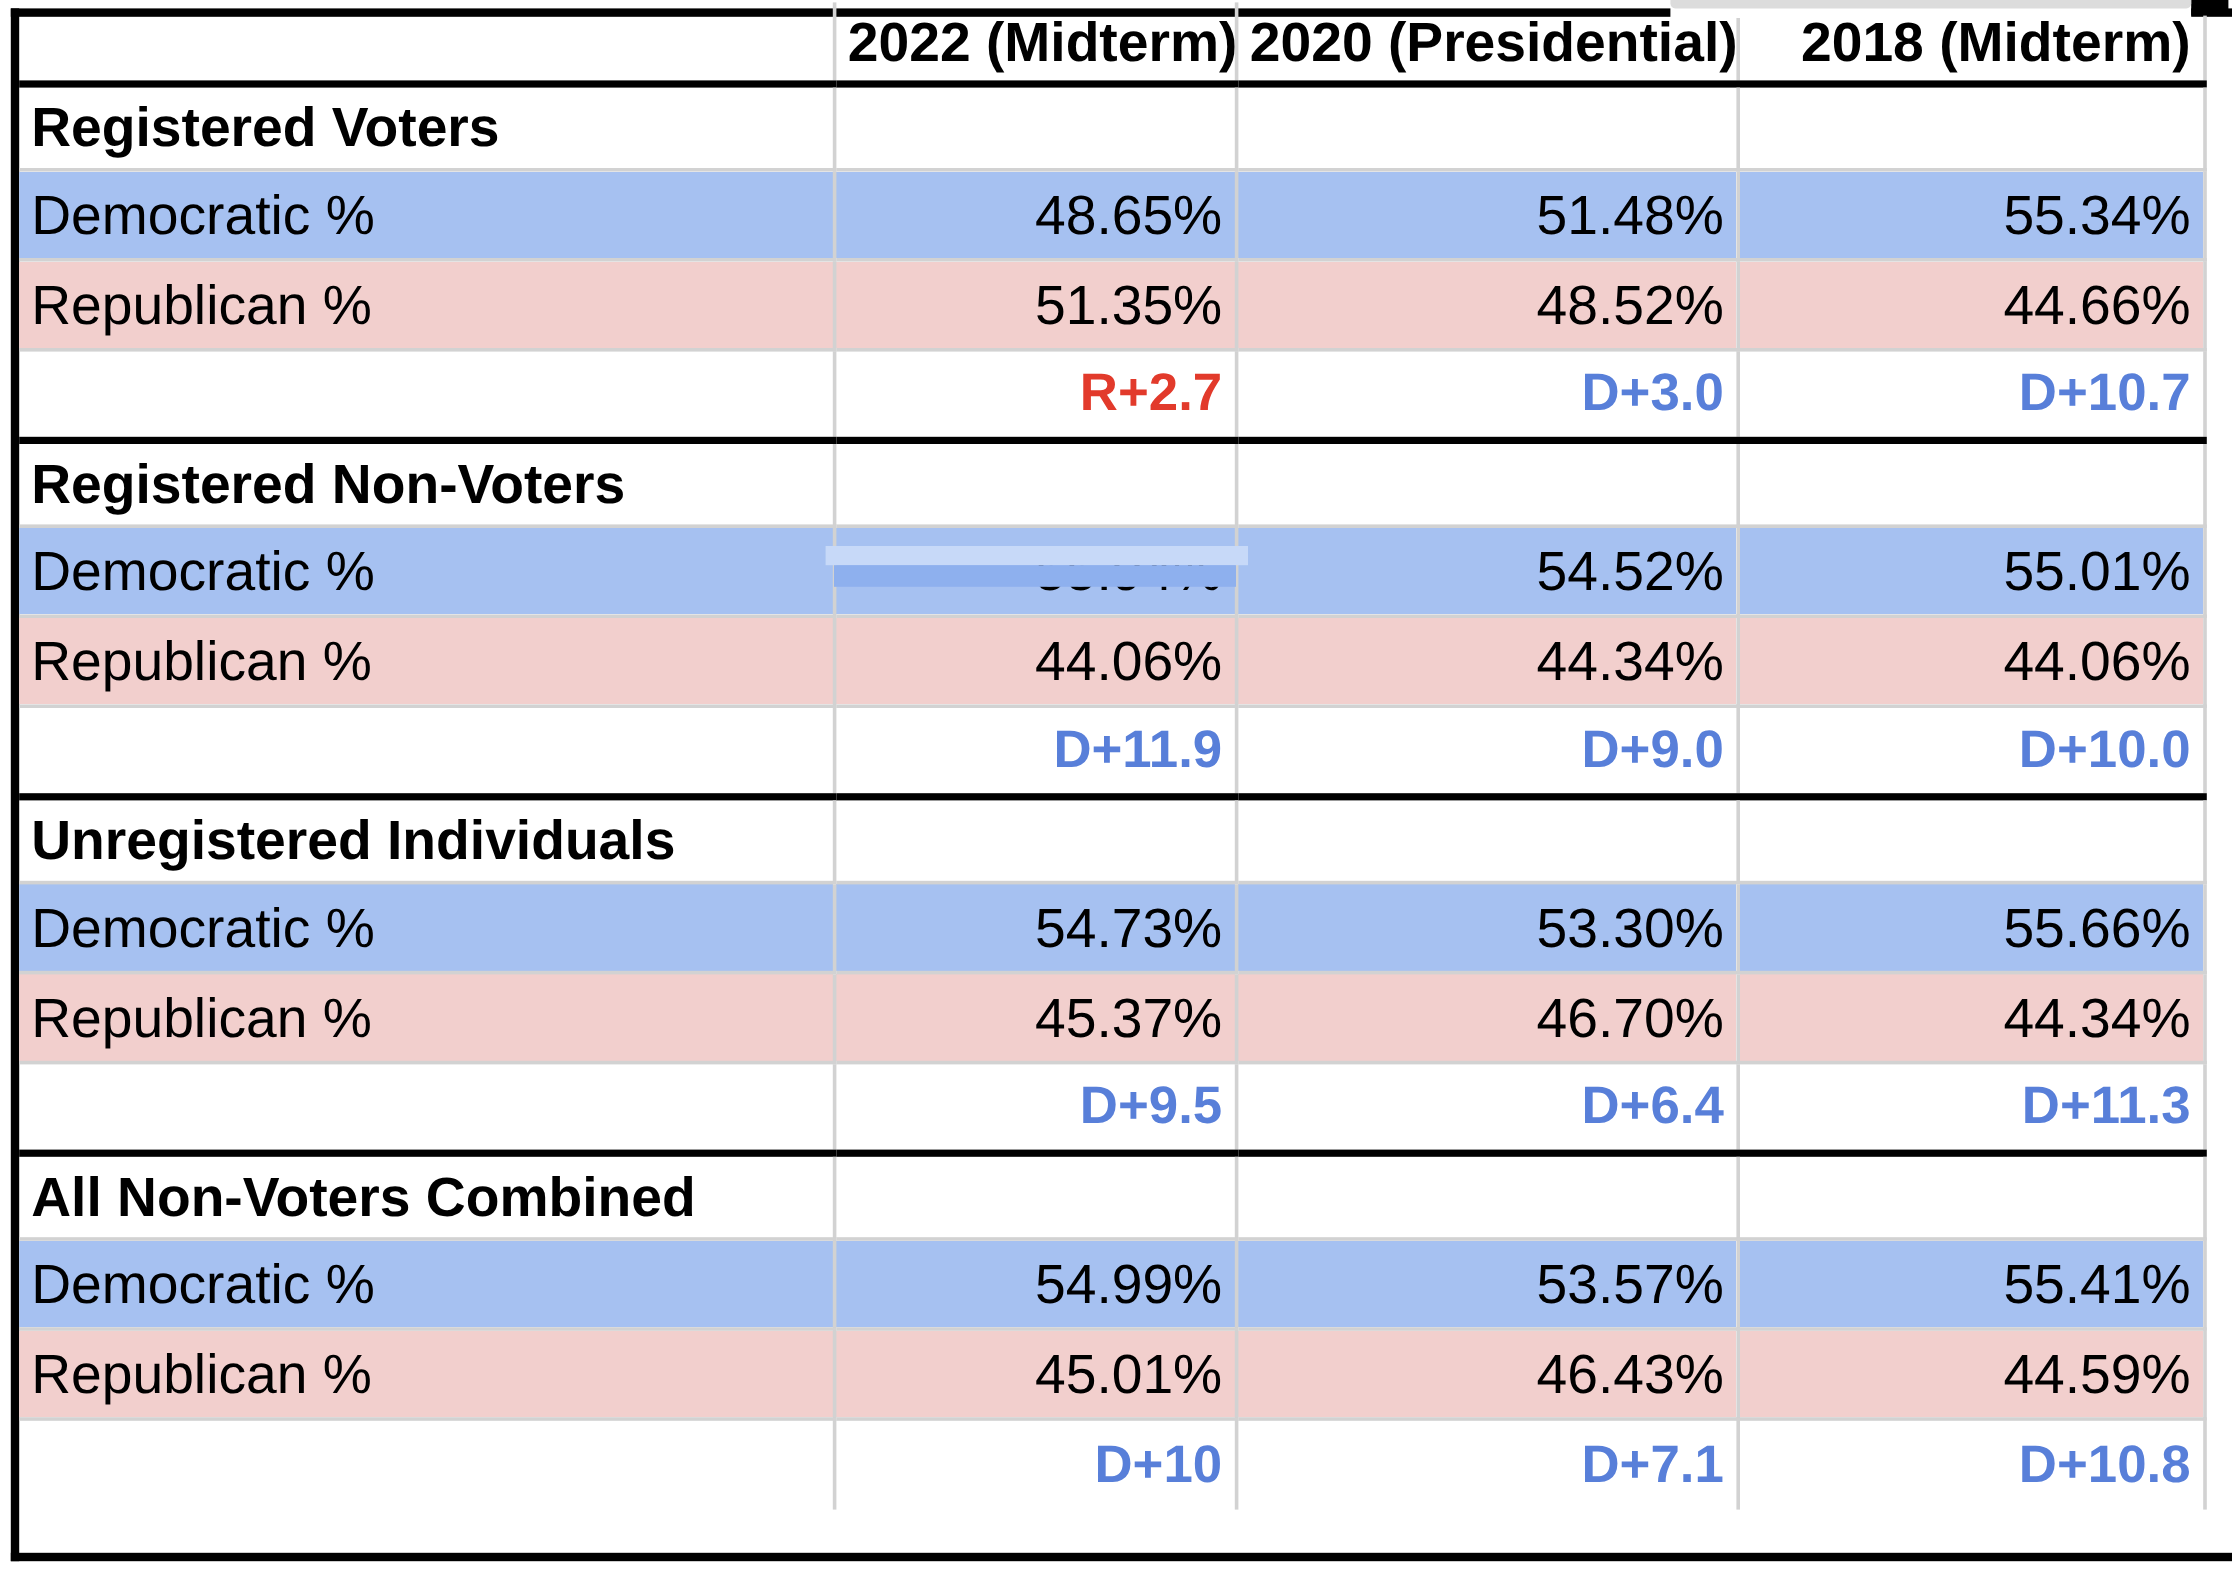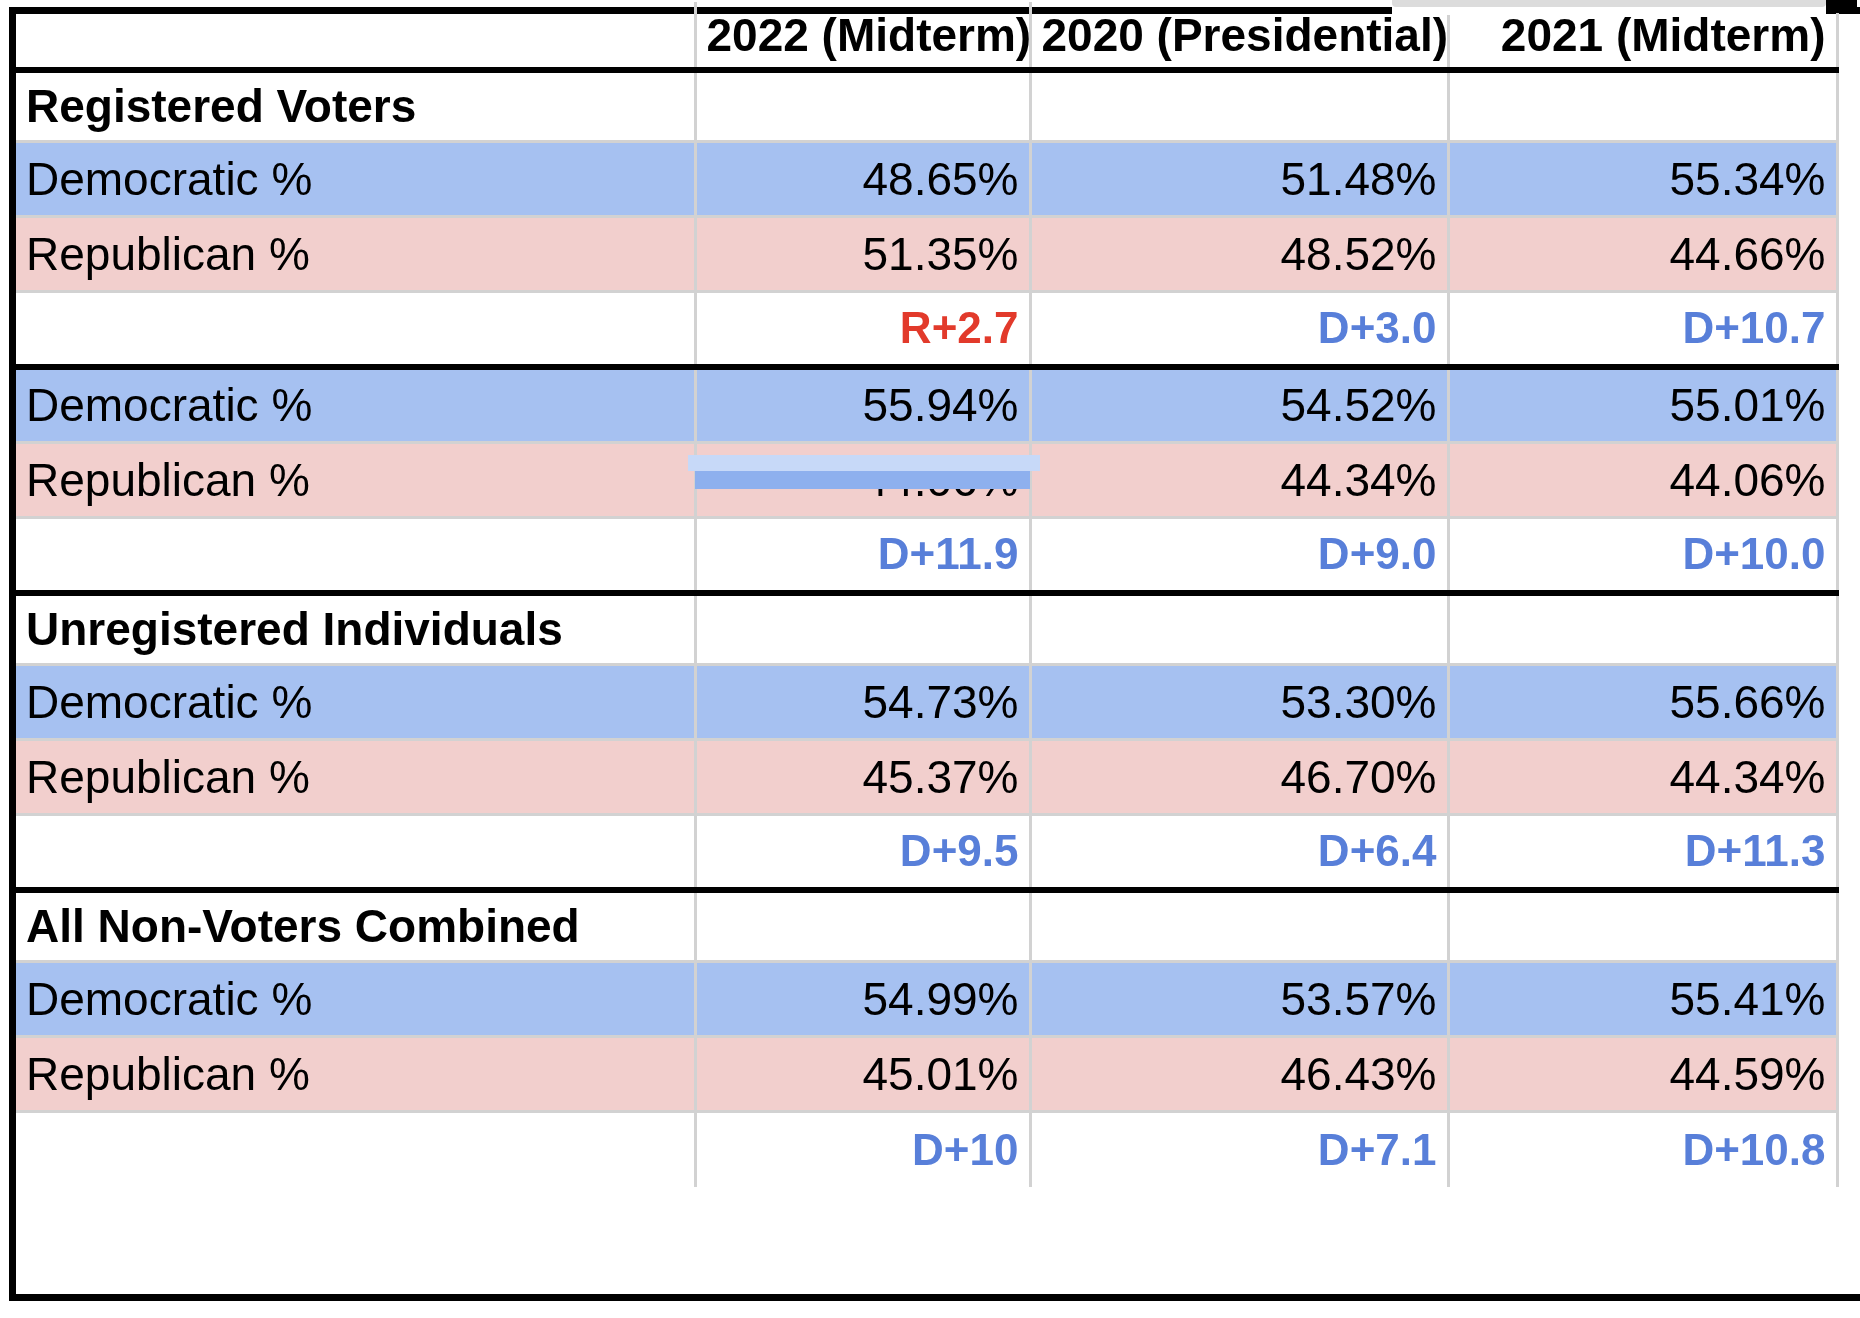--- a/index.html
+++ b/index.html
@@ -62,21 +62,21 @@
       <col class="c1">
       <col class="c2">
       <col class="c3">
     </colgroup>
 
   <tbody>
       <tr class="h-row">
     <td></td>
     <td>2022 (Midterm)</td>
     <td>2020 (Presidential)</td>
-    <td>2021 (Midterm)</td>
+    <td>2018 (Midterm)</td>
   </tr>
 
   <tr class="title-row">
     <td>Registered Voters</td>
     <td></td>
         <td></td>
         <td></td>
   </tr>
   <tr class="data-row">
     <td class="label dem">Democratic %</td>
@@ -90,20 +90,26 @@
     <td class="num rep">48.52%</td>
     <td class="num rep">44.66%</td>
   </tr>
   <tr class="margin-row section-end">
     <td></td>
     <td class="m-R">R+2.7</td>
     <td class="m-D">D+3.0</td>
     <td class="m-D">D+10.7</td>
   </tr>
 
+  <tr class="title-row">
+    <td>Registered Non-Voters</td>
+    <td></td>
+        <td></td>
+        <td></td>
+  </tr>
   <tr class="data-row">
     <td class="label dem">Democratic %</td>
     <td class="num dem">55.94%</td>
     <td class="num dem">54.52%</td>
     <td class="num dem">55.01%</td>
   </tr>
   <tr class="data-row">
     <td class="label rep">Republican %</td>
     <td class="num rep">44.06%</td>
     <td class="num rep">44.34%</td>

